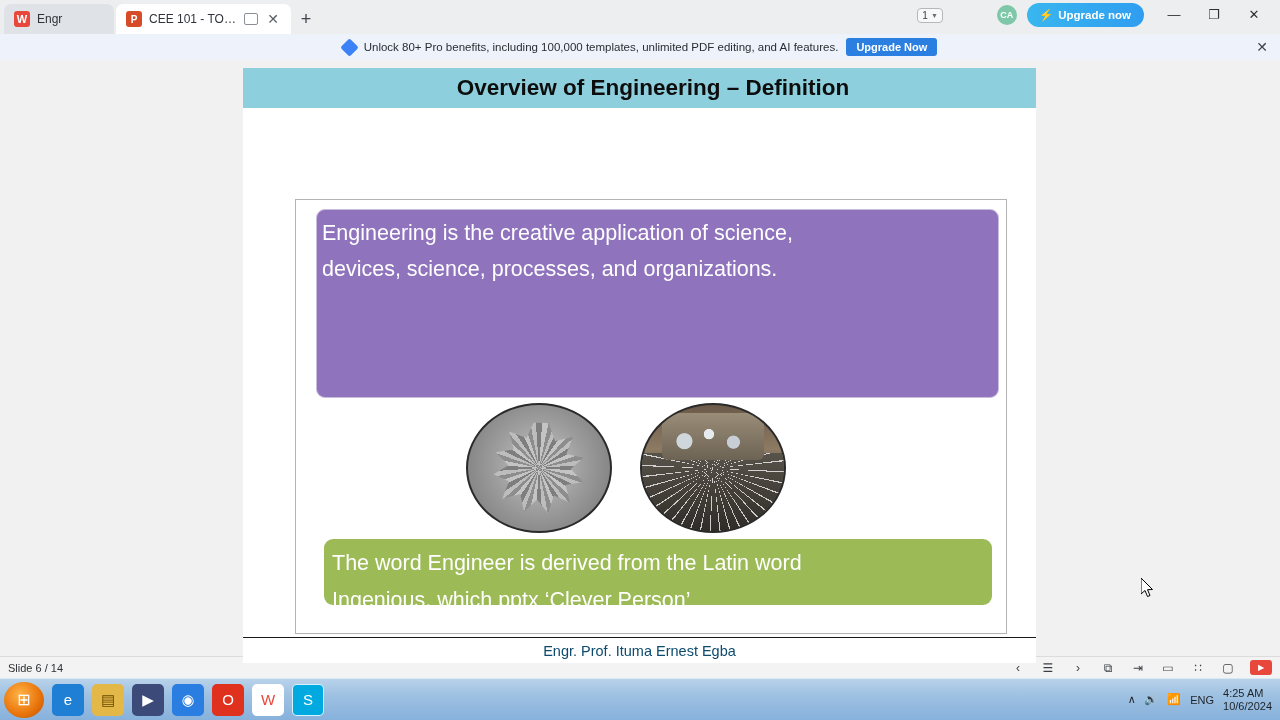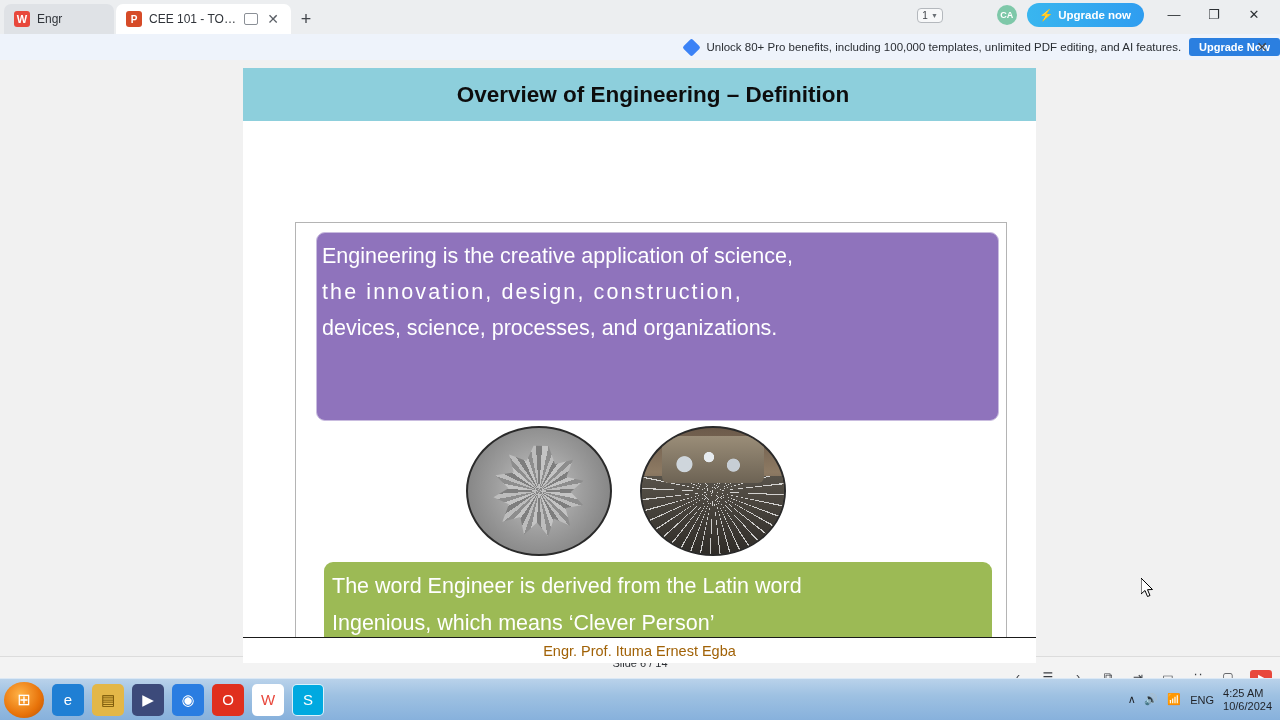--- a/index.html
+++ b/index.html
@@ -125,21 +125,21 @@
     color: #2c3034;
     font-size: 13px;
   }
 
   
   .promo {
     height: 26px;
     background: #eef3fb;
     display: flex;
     align-items: center;
-    justify-content: flex-end;
+    justify-content: center;
     gap: 8px;
     font-size: 11.5px;
     color: #2a2e33;
     position: relative;
   }
   .promo .diamond {
     width: 13px; height: 13px;
     background: #3b82f6;
     transform: rotate(45deg);
     border-radius: 2px;
@@ -166,55 +166,54 @@
     background: #f1f1f1;
     position: relative;
   }
   .slide {
     position: absolute;
     left: 243px; top: 8px;
     width: 793px; height: 595px;
     background: #ffffff;
   }
   .slide-title {
-    height: 53px;
+    height: 40px;
     background: #8dcfdc;
     display: flex;
     align-items: center;
     justify-content: center;
     font-size: 22.5px;
     font-weight: bold;
     color: #0d0d0d;
     padding-left: 27px;
   }
   .content-frame {
     position: absolute;
     left: 52px; top: 131px;
     width: 712px; height: 435px;
     border: 1.5px solid #b4b4b4;
     background: #fff;
-    margin-top: 23px;
   }
   .purple-box {
     position: absolute;
     left: 20px; top: 9px;
     width: 683px; height: 189px;
     background: #8f73bc;
     border: 1.5px solid #c9bcdf;
     border-radius: 9px;
     color: #ffffff;
     font-size: 21.5px;
     line-height: 36px;
     padding: 5px 4px 0 5px;
   }
   .purple-box .l3 { letter-spacing: 2.1px; }
   .green-box {
     position: absolute;
     left: 28px; top: 339px;
-    width: 668px; height: 88px;
+    width: 668px; height: 66px;
     background: #9cba55;
     border-radius: 9px;
     color: #ffffff;
     font-size: 21.5px;
     line-height: 37px;
     padding: 6px 0 0 8px;
   }
   .images {
     position: absolute;
     left: 170px; top: 203px;
@@ -285,40 +284,39 @@
     position: absolute;
     left: 0; bottom: 0;
     width: 793px;
     height: 26px;
     border-top: 1.5px solid #1a1a1a;
     background: #fff;
     display: flex;
     align-items: center;
     justify-content: center;
     font-size: 14.5px;
-    color: #a16207;
+    color: #0c4a6e;
   }
   .cursor {
     position: absolute;
     left: 1141px; top: 518px;
     width: 14px; height: 20px;
     pointer-events: none;
   }
 
   
   .statusbar {
     height: 22px;
     background: #f3f3f3;
     border-top: 1px solid #dcdcdc;
     display: flex;
     align-items: center;
     font-size: 11px;
     color: #2d3034;
     padding: 0 8px;
-    flex-direction: column;
   }
   .statusbar .right {
     margin-left: auto;
     display: flex;
     align-items: center;
     gap: 14px;
   }
   .statusbar .right .ic {
     display: flex; align-items: center; justify-content: center;
     color: #3a3d42;
@@ -428,32 +426,31 @@
   <div class="workspace">
     <div class="sidebar-rail"></div>
 
     <div class="slide">
       <div class="slide-title">Overview of Engineering – Definition</div>
 
       <div class="content-frame">
 
         <div class="purple-box">
           <div>Engineering is the creative application of science,</div>
-          <div class="l3">the innovation, design, construction,</div>
           <div>devices, science, processes, and organizations.</div>
         </div>
 
         <div class="images">
           <div class="oval left"></div>
           <div class="oval right"></div>
         </div>
 
         <div class="green-box">
           <div>The word Engineer is derived from the Latin word</div>
-          <div>Ingenious, which means  ‘Clever Person’</div>
+          <div>Ingenious, which pptx  ‘Clever Person’</div>
         </div>
       </div>
 
       <div class="footer-bar">
         <span>Engr. Prof. Ituma Ernest Egba</span>
       </div>
     </div>
 
     <svg class="cursor" viewBox="0 0 14 20">
       <polygon points="0,0 0,16 4,12.5 6.5,18.5 9,17.5 6.5,11.7 11.5,11.5" fill="#ffffff" stroke="#000000" stroke-width="1"></polygon>

